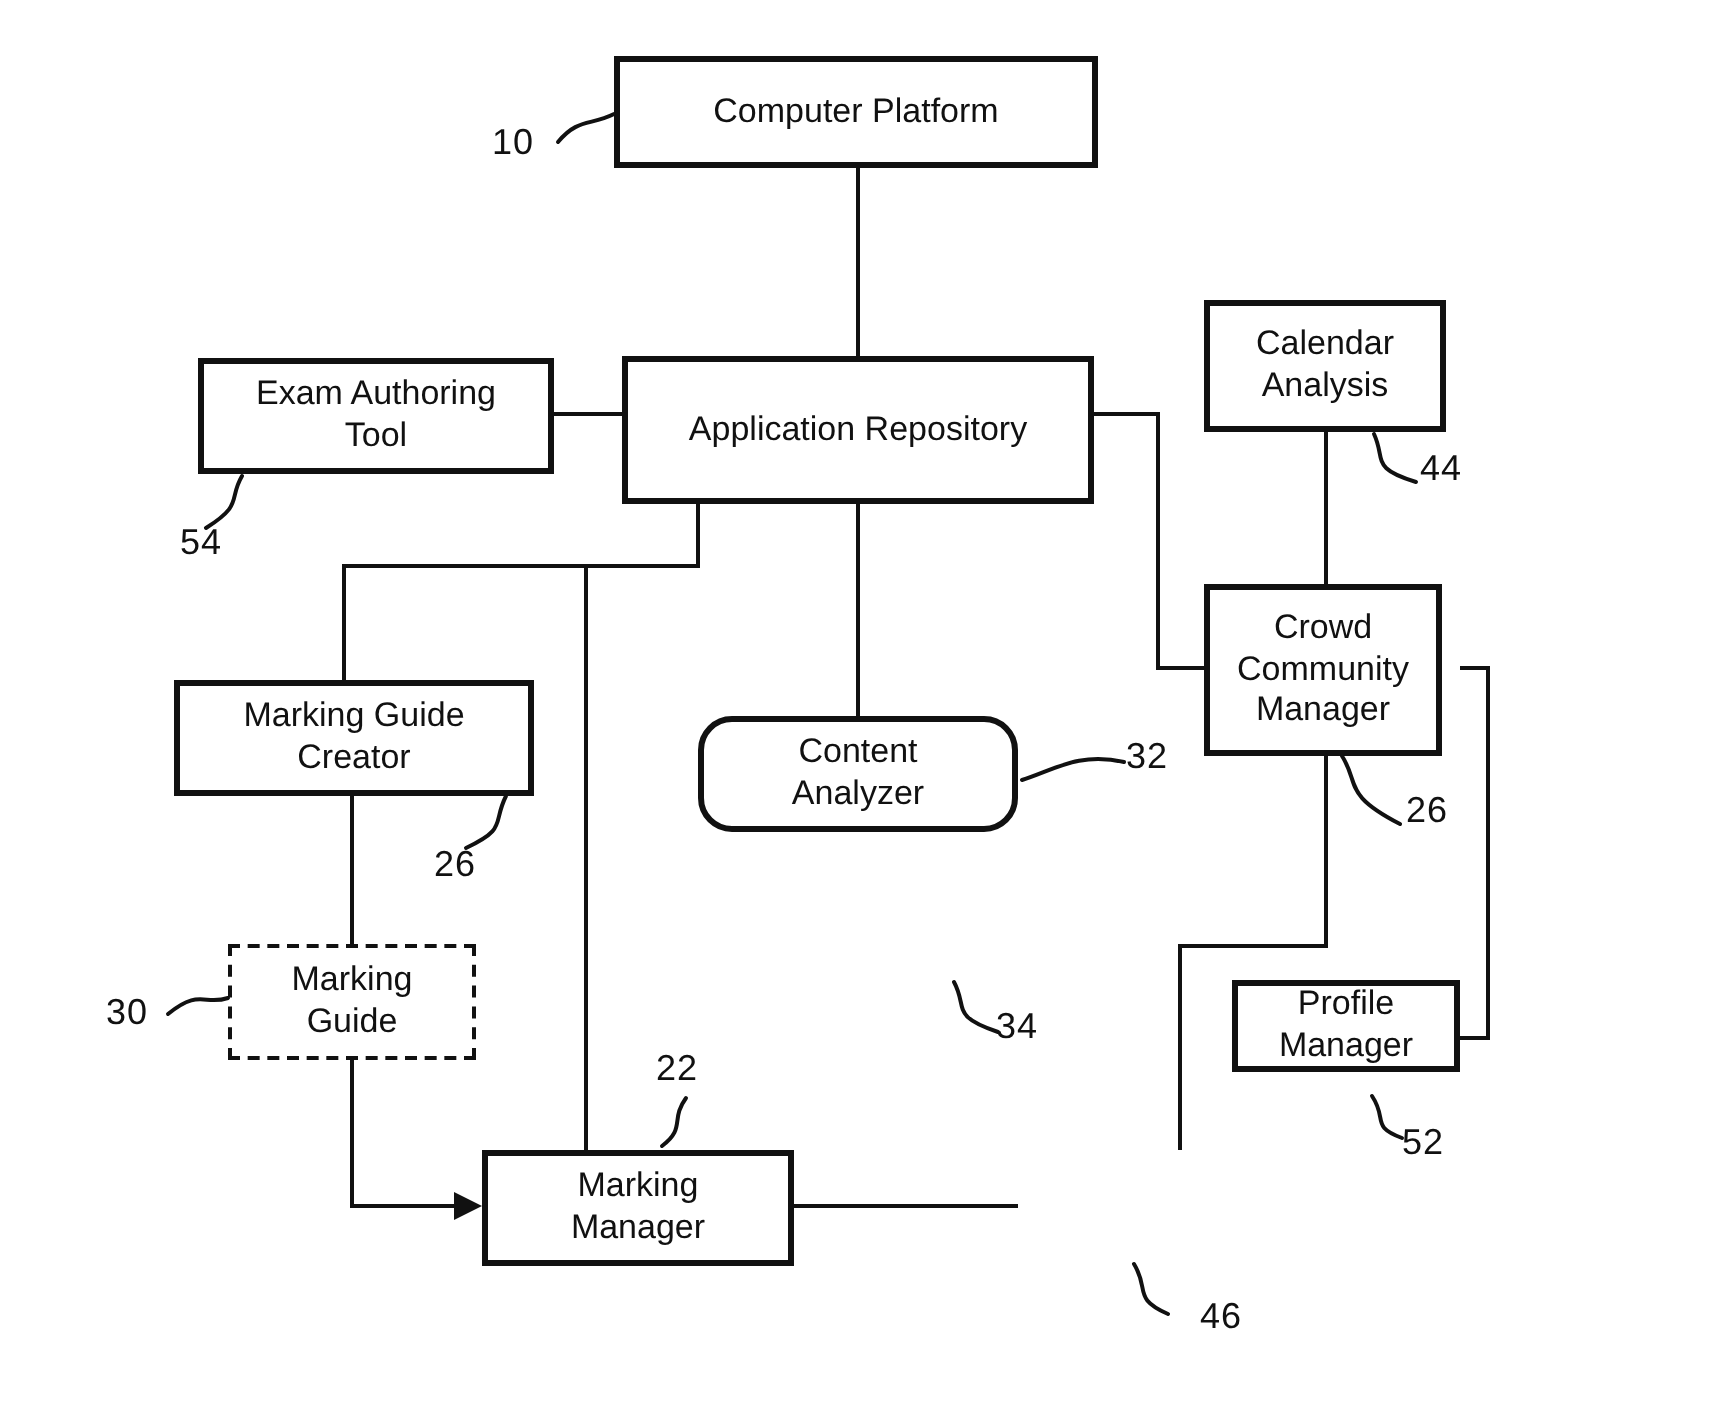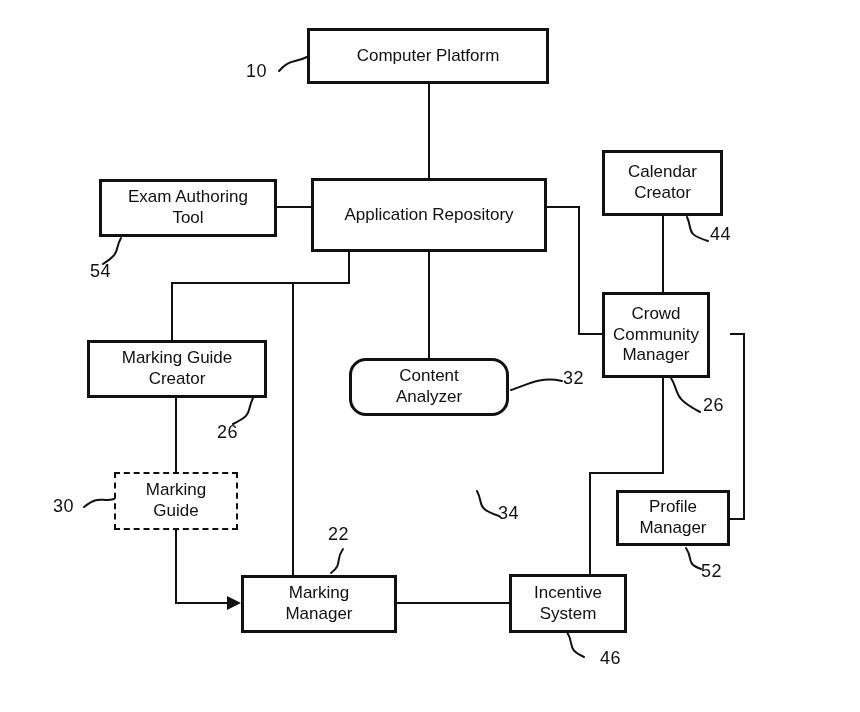--- a/index.html
+++ b/index.html
@@ -83,58 +83,54 @@
   <div class="node" style="left:307px;top:28px;width:242px;height:56px;">
     <span class="node-label">Computer Platform</span>
   </div>
 
   <div class="node" style="left:311px;top:178px;width:236px;height:74px;">
     <span class="node-label">Application Repository</span>
   </div>
 
   <div class="node" style="left:602px;top:150px;width:121px;height:66px;">
     <span class="node-label">Calendar
-Creator</span>
+Analysis</span>
   </div>
 
-  <div class="node" style="left:602px;top:292px;width:108px;height:86px;">
+  <div class="node" style="left:602px;top:292px;width:119px;height:86px;">
     <span class="node-label">Crowd
 Community
 Manager</span>
   </div>
 
   <div class="node" style="left:87px;top:340px;width:180px;height:58px;">
     <span class="node-label">Marking Guide
 Creator</span>
   </div>
 
   <div class="node" style="left:349px;top:358px;width:160px;height:58px;border-radius:17px;">
     <span class="node-label">Content
 Analyzer</span>
   </div>
 
   <div class="node dashed" style="left:114px;top:472px;width:124px;height:58px;">
     <span class="node-label">Marking
 Guide</span>
   </div>
 
-  <div class="node" style="left:616px;top:490px;width:114px;height:56px;">
+  <div class="node" style="left:616px;top:490px;width:114px;height:46px;">
     <span class="node-label">Profile
 Manager</span>
   </div>
 
   <div class="node" style="left:241px;top:575px;width:156px;height:58px;">
     <span class="node-label">Marking
 Manager</span>
   </div>
 
-  <div class="node" style="left:509px;top:574px;width:118px;height:59px;">
-    <span class="node-label">Incentive
-System</span>
-  </div>
 
   <div class="refnum" style="left:246px;top:61px;">10</div>
   <div class="refnum" style="left:90px;top:261px;">54</div>
   <div class="refnum" style="left:710px;top:224px;">44</div>
   <div class="refnum" style="left:703px;top:395px;">26</div>
   <div class="refnum" style="left:217px;top:422px;">26</div>
   <div class="refnum" style="left:563px;top:368px;">32</div>
   <div class="refnum" style="left:498px;top:503px;">34</div>
   <div class="refnum" style="left:53px;top:496px;">30</div>
   <div class="refnum" style="left:701px;top:561px;text-align:center;">52</div>

